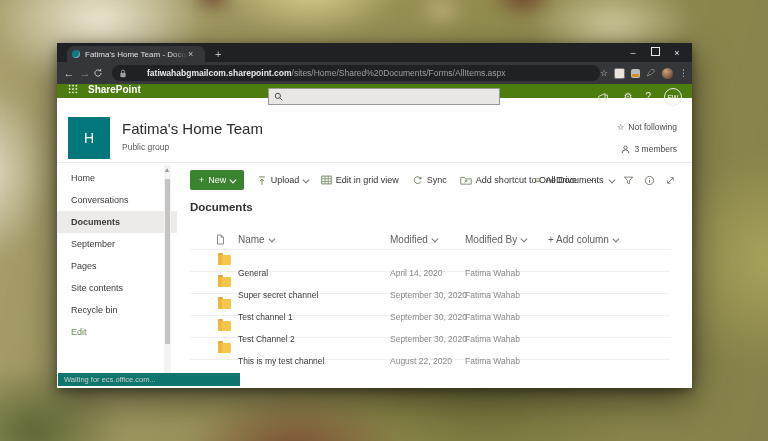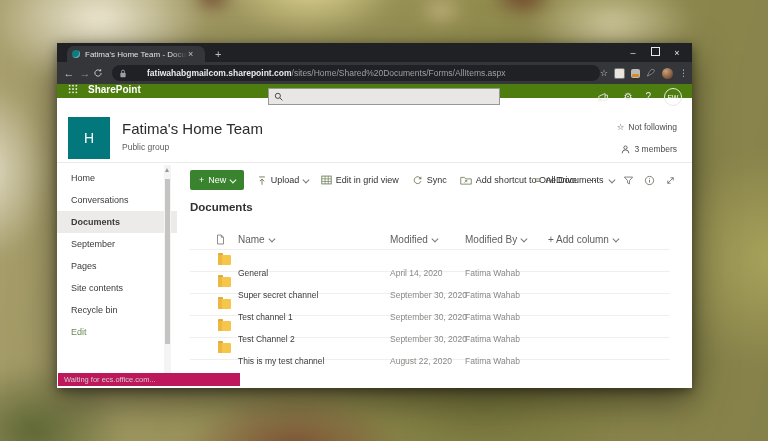--- a/index.html
+++ b/index.html
@@ -102,21 +102,21 @@
   .trow{position:relative;height:21px;border-bottom:1px solid #f0efed;font-size:8.5px}
   .cell{position:absolute;top:18px;white-space:nowrap}
   .c-ico{left:28px;top:5px}
   .c-name{left:48px;color:#3b3a39}
   .c-mod{left:200px;color:#8a8886}
   .c-by{left:275px;color:#8a8886}
   .folder{width:13px;height:10px;background:#f6c64a;border-radius:1px;position:relative;display:inline-block}
   .folder::before{content:"";position:absolute;top:-2px;left:0;width:5px;height:2px;background:#e0a93c;border-radius:1px 1px 0 0}
   .folder::after{content:"";position:absolute;top:0;left:0;width:4px;height:10px;background:#ecb83f}
   
-  .status{position:absolute;left:1px;bottom:2px;width:182px;height:13px;background:#be185d;color:#cfcfcf;
+  .status{position:absolute;left:1px;bottom:2px;width:182px;height:13px;background:#0f766e;color:#cfcfcf;
           font-size:7.5px;line-height:13px;padding-left:6px;box-sizing:border-box;white-space:nowrap}
   svg{display:block}
 </style>
 </head>
 <body>
 
 <div class="bg"></div>
 
 <div class="win">
 

